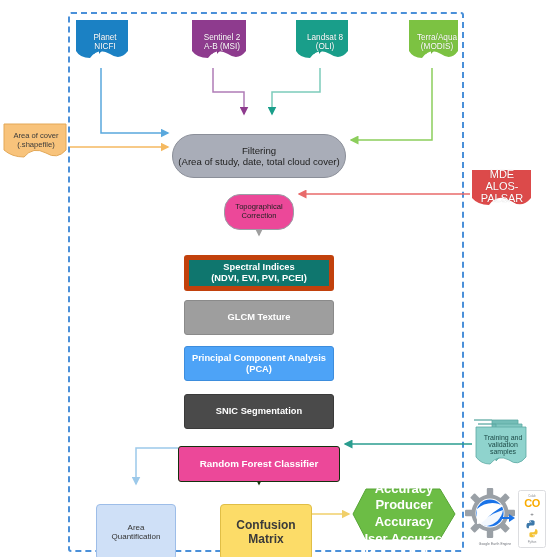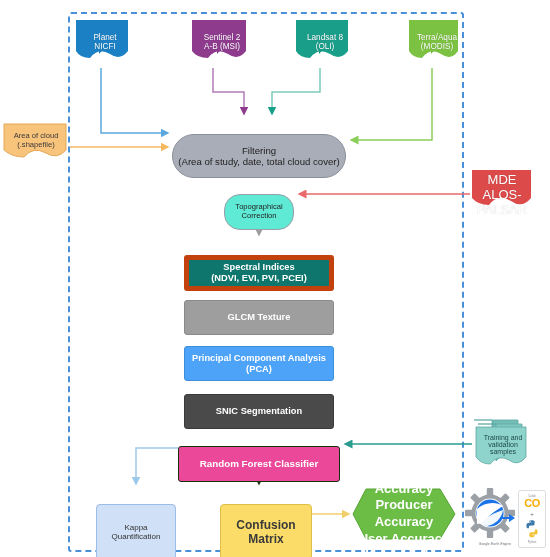--- a/index.html
+++ b/index.html
@@ -18,21 +18,21 @@
   
   .docstack{position:absolute;}
   .docstack .lbl{position:absolute;left:0;right:0;top:50%;transform:translateY(-50%);
      color:#ffffff;font-size:8.2px;font-weight:400;text-shadow:0 0 1px rgba(0,0,0,.25);
      white-space:pre-line;text-align:center;z-index:5;padding-left:8px;}
 
   .proc{border-radius:3px;font-size:9.3px;font-weight:700;color:#fff;}
 
   .pill{border-radius:22px;background:#a9adb8;border:1.1px solid #8b8f99;
         color:#222;font-size:9.6px;font-weight:400;}
-  .pill2{border-radius:16px;background:#5eead4;border:1.1px solid #9a9ea6;
+  .pill2{border-radius:16px;background:#ec4899;border:1.1px solid #9a9ea6;
         color:#222;font-size:7.6px;font-weight:400;}
 
   .recta{border-radius:3px;font-size:8.4px;font-weight:600;}
 
   
   .logos{position:absolute;left:462px;top:488px;width:86px;height:66px;}
   .gee-cap{position:absolute;left:2px;top:54px;width:62px;text-align:center;
     font-size:3.3px;color:#6b6f76;letter-spacing:.1px;}
   .colab-card{position:absolute;left:56px;top:2px;width:26px;height:56px;
     background:#fff;border:.8px solid #dcdde0;border-radius:2.5px;}
@@ -162,29 +162,29 @@
       <path d="M5,2 H54 V33 Q47,43 37,36 Q26,29 18,40 Q9,40 5,33 Z" fill="#7cc242"></path>
     </svg>
     <span class="lbl">Terra/Aqua
 (MODIS)</span>
   </div>
 
   <div class="docstack" style="left:2px;top:122px;width:68px;height:42px;">
     <svg width="68" height="42" viewBox="0 0 68 42">
       <path d="M2,2 H64 V28 Q55,38 44,31 Q31,24 22,35 Q10,35 2,28 Z" fill="#f8c37b" stroke="#e3a857" stroke-width="1"></path>
     </svg>
-    <span class="lbl" style="color:#3a3a3a;font-weight:400;font-size:7.6px;text-shadow:none;padding-left:0;top:42%;">Area of cloud
+    <span class="lbl" style="color:#3a3a3a;font-weight:400;font-size:7.6px;text-shadow:none;padding-left:0;top:42%;">Area of cover
 (.shapefile)</span>
   </div>
 
   <div class="docstack" style="left:470px;top:168px;width:64px;height:44px;">
     <svg width="64" height="44" viewBox="0 0 64 44">
       <path d="M2,2 H61 V30 Q52,41 41,33 Q28,25 19,37 Q8,37 2,30 Z" fill="#dc4a4a"></path>
     </svg>
-    <span class="lbl" style="font-size:13px;padding-left:0;top:40%;margin-top:8px;">MDE
+    <span class="lbl" style="font-size:11px;padding-left:0;top:40%;">MDE
 ALOS-PALSAR</span>
   </div>
 
   <div class="docstack" style="left:472px;top:418px;width:60px;height:52px;">
     <svg width="60" height="52" viewBox="0 0 60 52">
       <path d="M2,2 H46 V34 Q40,42 33,37 Q26,31 20,39 V2 Z" fill="#74bdb7" stroke="#5aa8a2" stroke-width=".8"></path>
       <path d="M6,6 H50 V38 Q44,46 37,41 Q30,35 24,43 V6 Z" fill="#83c8c2" stroke="#5aa8a2" stroke-width=".8"></path>
       <path d="M4,9 H54 V39 Q46,49 37,42 Q26,36 18,46 Q9,46 4,39 Z" fill="#8fd3cd" stroke="#5aa8a2" stroke-width=".8"></path>
     </svg>
     <span class="lbl" style="color:#1d4a47;font-size:7px;font-weight:400;text-shadow:none;padding-left:2px;top:50%;">Training and
@@ -218,21 +218,21 @@
 
   <div class="node proc" style="left:184px;top:378px;width:150px;height:35px;background:#4a4a4a;border:1px solid #3a3a3a;">
     <span class="lbl">SNIC Segmentation</span>
   </div>
 
   <div class="node proc" style="left:178px;top:430px;width:162px;height:36px;background:#ec4899;border:1px solid #15300e;font-size:9.8px;">
     <span class="lbl">Random Forest Classifier</span>
   </div>
 
   <div class="node recta" style="left:96px;top:488px;width:80px;height:56px;background:#cfe0f7;border:1px solid #9dbde8;color:#333;font-weight:400;font-size:8px;border-radius:4px;">
-    <span class="lbl">Kappa
+    <span class="lbl">Area
 Quantification</span>
   </div>
 
   <div class="node recta" style="left:220px;top:488px;width:92px;height:56px;background:#fcdc68;border:1px solid #e0be46;color:#3a3a3a;font-weight:600;font-size:12px;border-radius:4px;">
     <span class="lbl">Confusion
 Matrix</span>
   </div>
 
   <div style="position:absolute;left:352px;top:488px;width:104px;height:52px;">
     <svg width="104" height="52" viewBox="0 0 104 52" style="position:absolute;left:0;top:0;">

